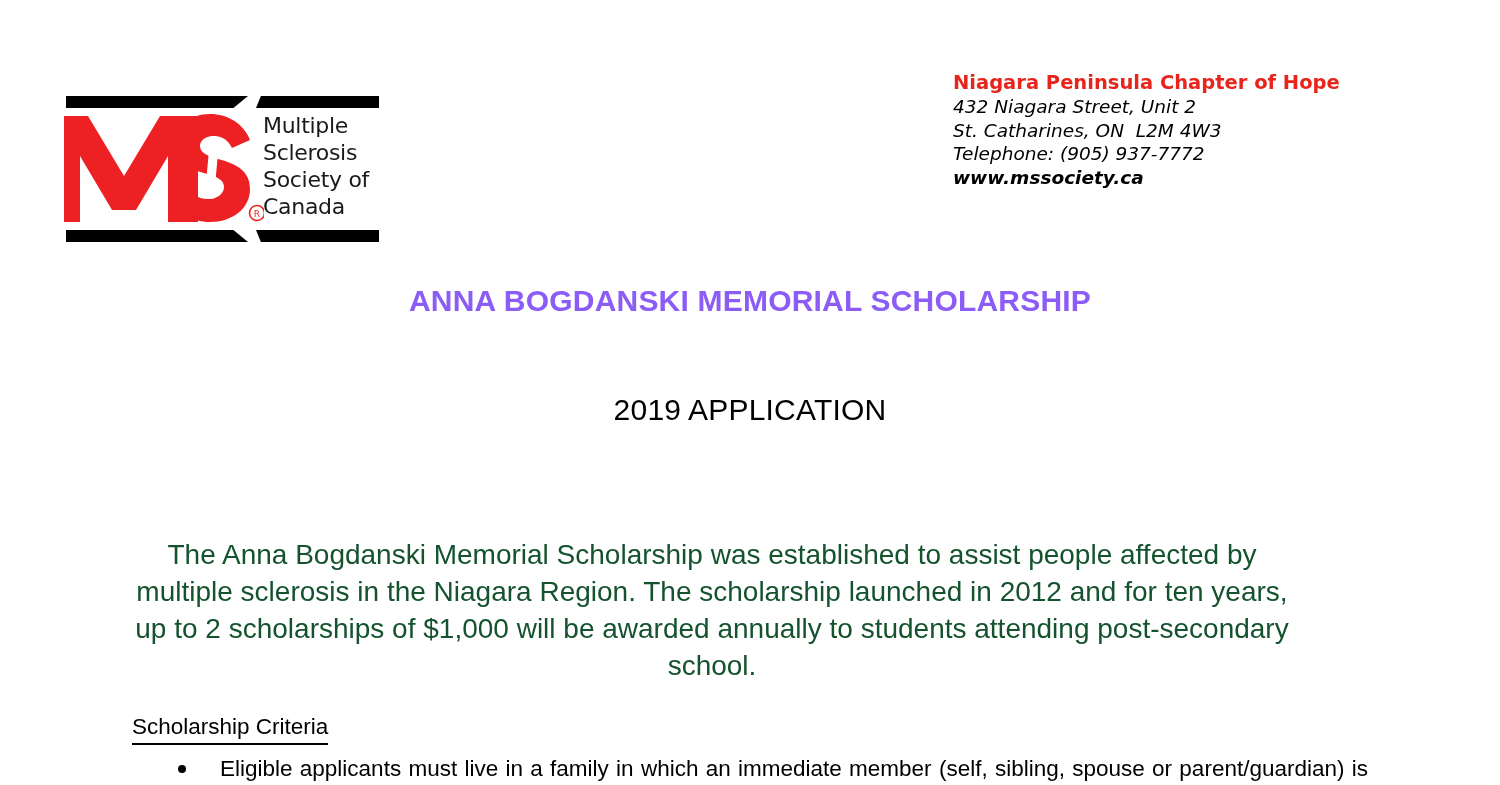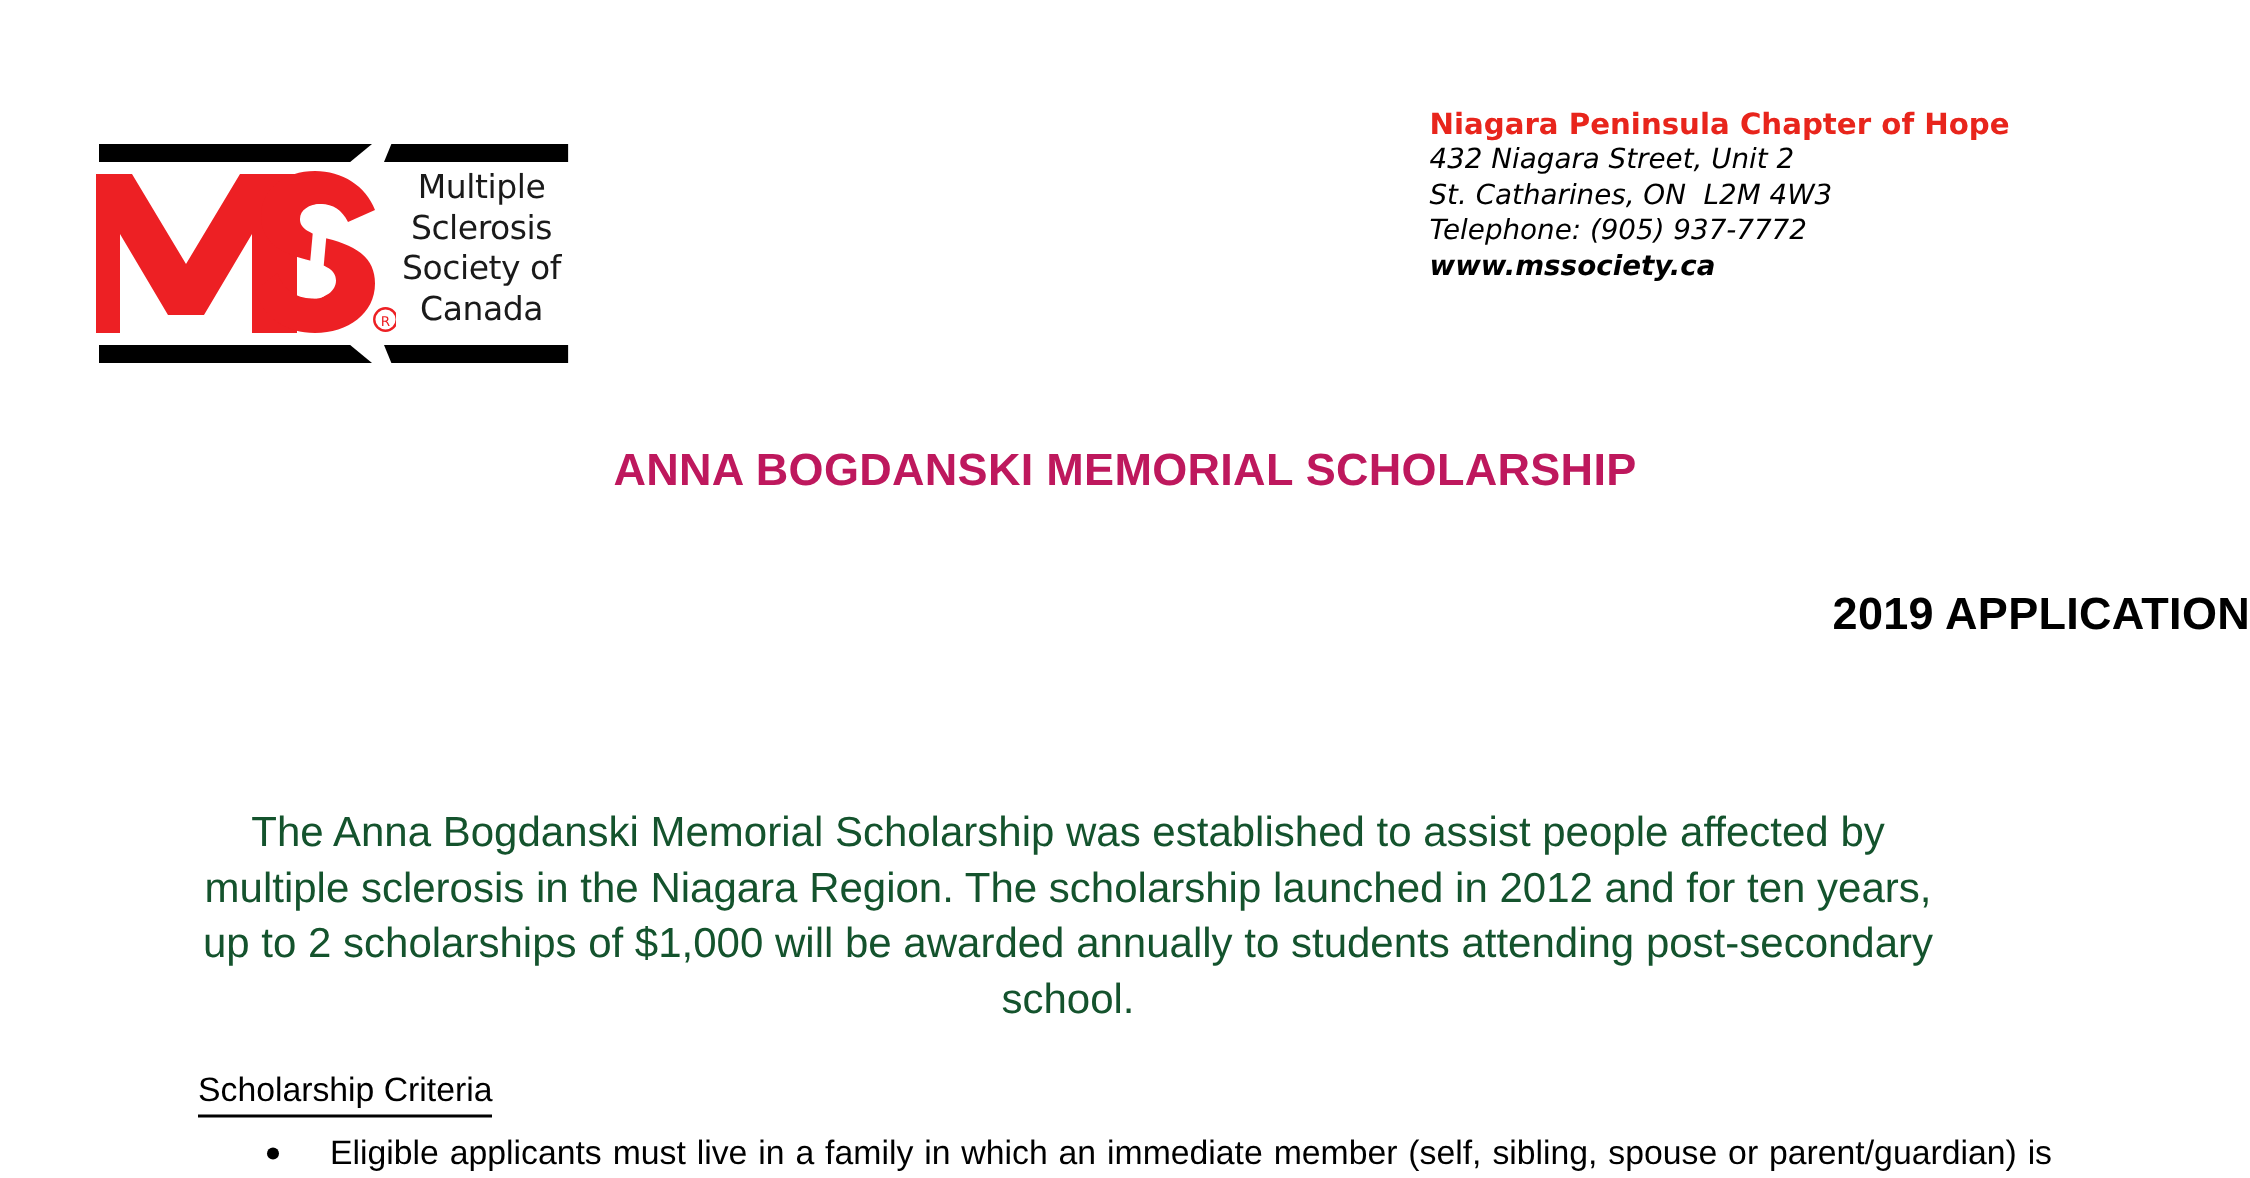--- a/index.html
+++ b/index.html
@@ -85,21 +85,21 @@
     height: 118px;
     overflow: hidden;
   }
   .logo-ms svg { display: block; }
 
   .logo-words {
     position: absolute;
     right: 0px;
     top: 16px;
     width: 116px;
-    text-align: center;
+    text-align: left;
     font-family: "DejaVu Sans", sans-serif;
     font-size: 22px;
     line-height: 27px;
     color: #1a1a1a;
     letter-spacing: -0.3px;
   }
 
   
   .contact {
     position: absolute;
@@ -120,36 +120,36 @@
   .contact .line { white-space: pre; font-style: italic; }
   .contact .web {
     font-weight: bold;
     color: #000000;
   }
 
   
   .title-main {
     position: absolute;
     left: 0;
-    top: 297px;
+    top: 284px;
     width: 1500px;
     text-align: center;
     font-size: 30px;
     font-weight: bold;
     letter-spacing: 0.2px;
-    color: #be185d;
+    color: #8b5cf6;
   }
   .title-sub {
     position: absolute;
     left: 0;
     top: 393px;
     width: 1500px;
-    text-align: right;
+    text-align: center;
     font-size: 30px;
-    font-weight: bold;
+    font-weight: normal;
     letter-spacing: 0.2px;
     color: #000000;
   }
 
   
   .body-wrap {
     position: absolute;
     left: 132px;
     top: 508px;
     width: 1240px;

